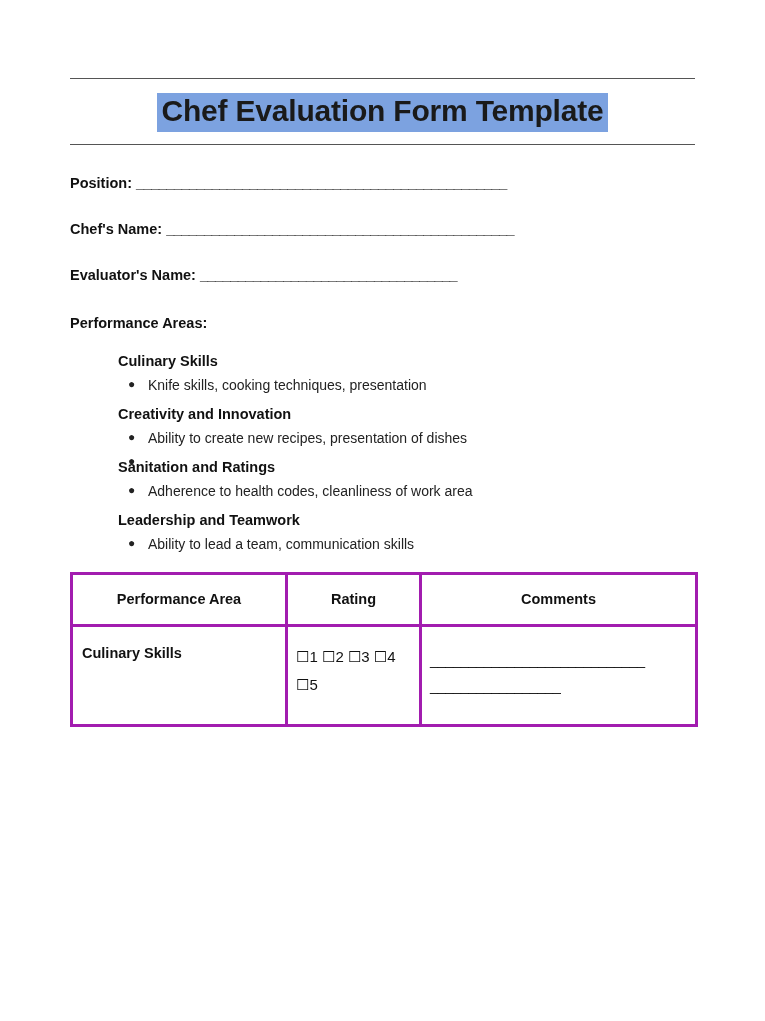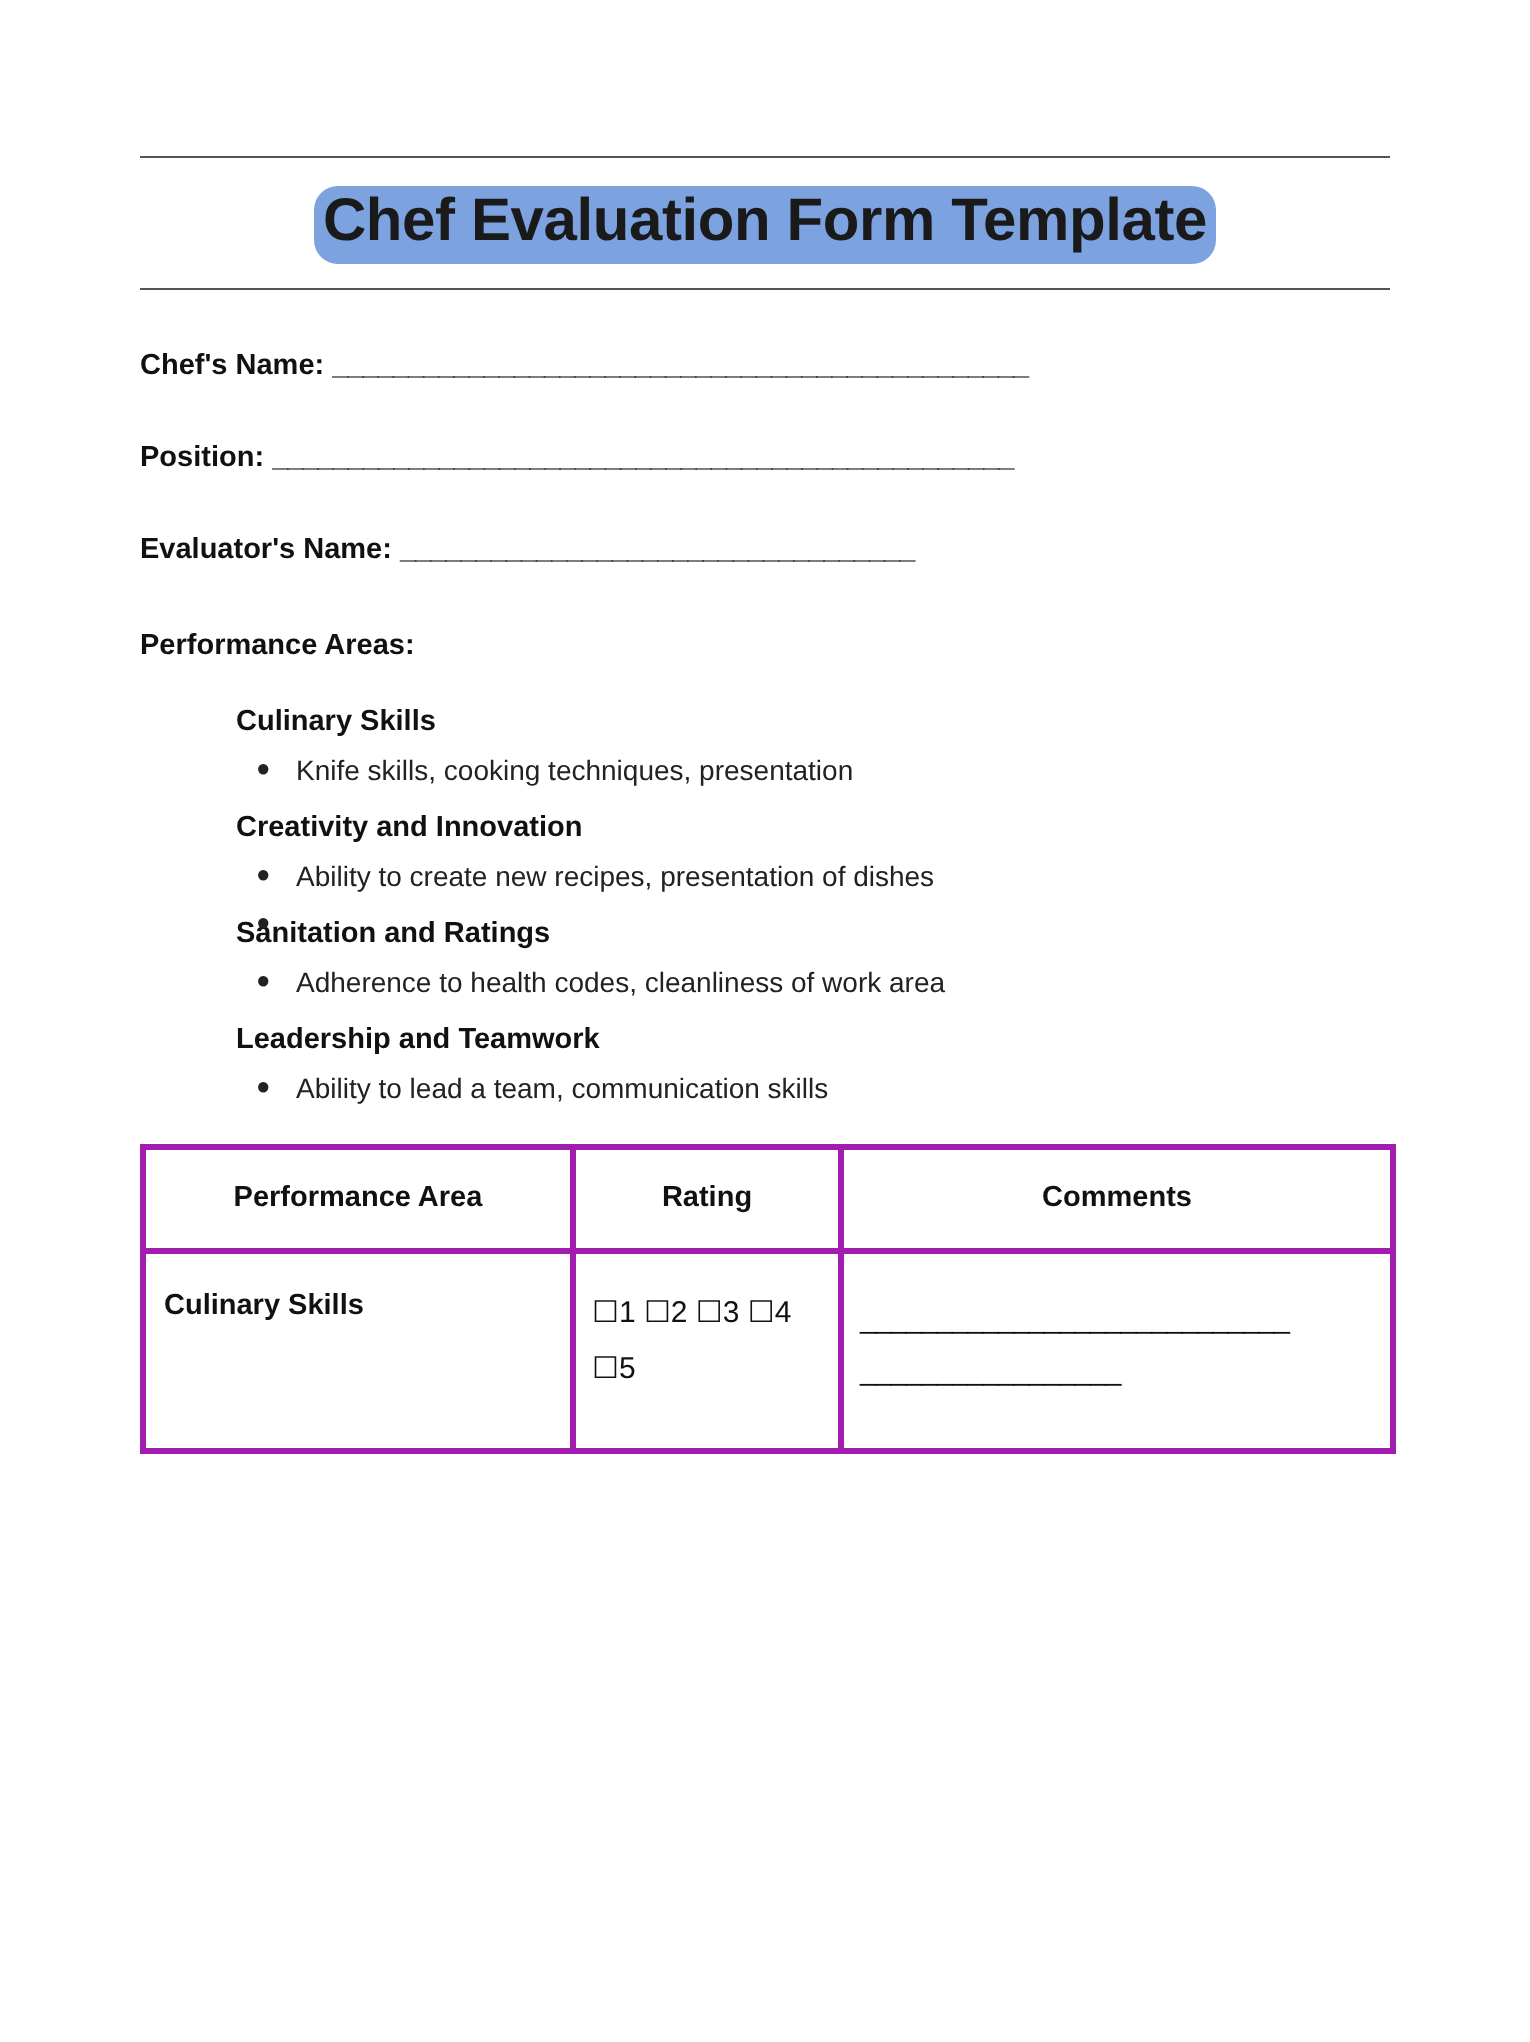--- a/index.html
+++ b/index.html
@@ -46,21 +46,20 @@
   }
   .doc-title {
     display: inline-block;
     font-size: 30px;
     font-weight: bold;
     letter-spacing: -0.2px;
     background: #7ca2e0;
     color: #1a1a1a;
     padding: 1px 4px 3px 4px;
     line-height: 1.15;
-    border-radius: 12px;
   }
   .field-row {
     font-size: 14.5px;
     font-weight: bold;
     margin-top: 30px;
     color: #111111;
     white-space: nowrap;
   }
   .field-row:first-of-type {
     margin-top: 34px;
@@ -163,27 +162,27 @@
 <div class="page">
   <div class="content">
 
     <div class="title-rule-top"></div>
     <div class="title-block">
       <span class="doc-title">Chef Evaluation Form Template</span>
     </div>
     <div class="title-rule-bottom"></div>
 
     <div class="field-row">
+      <span class="field-label">Position:</span>
+      <span class="field-blank">_________________________________________________</span>
+    </div>
+
+    <div class="field-row">
       <span class="field-label">Chef's Name:</span>
       <span class="field-blank">______________________________________________</span>
-    </div>
-
-    <div class="field-row">
-      <span class="field-label">Position:</span>
-      <span class="field-blank">_________________________________________________</span>
     </div>
 
 
     <div class="field-row">
       <span class="field-label">Evaluator's Name:</span>
       <span class="field-blank">__________________________________</span>
     </div>
 
     <div class="section-label">Performance Areas:</div>
 

